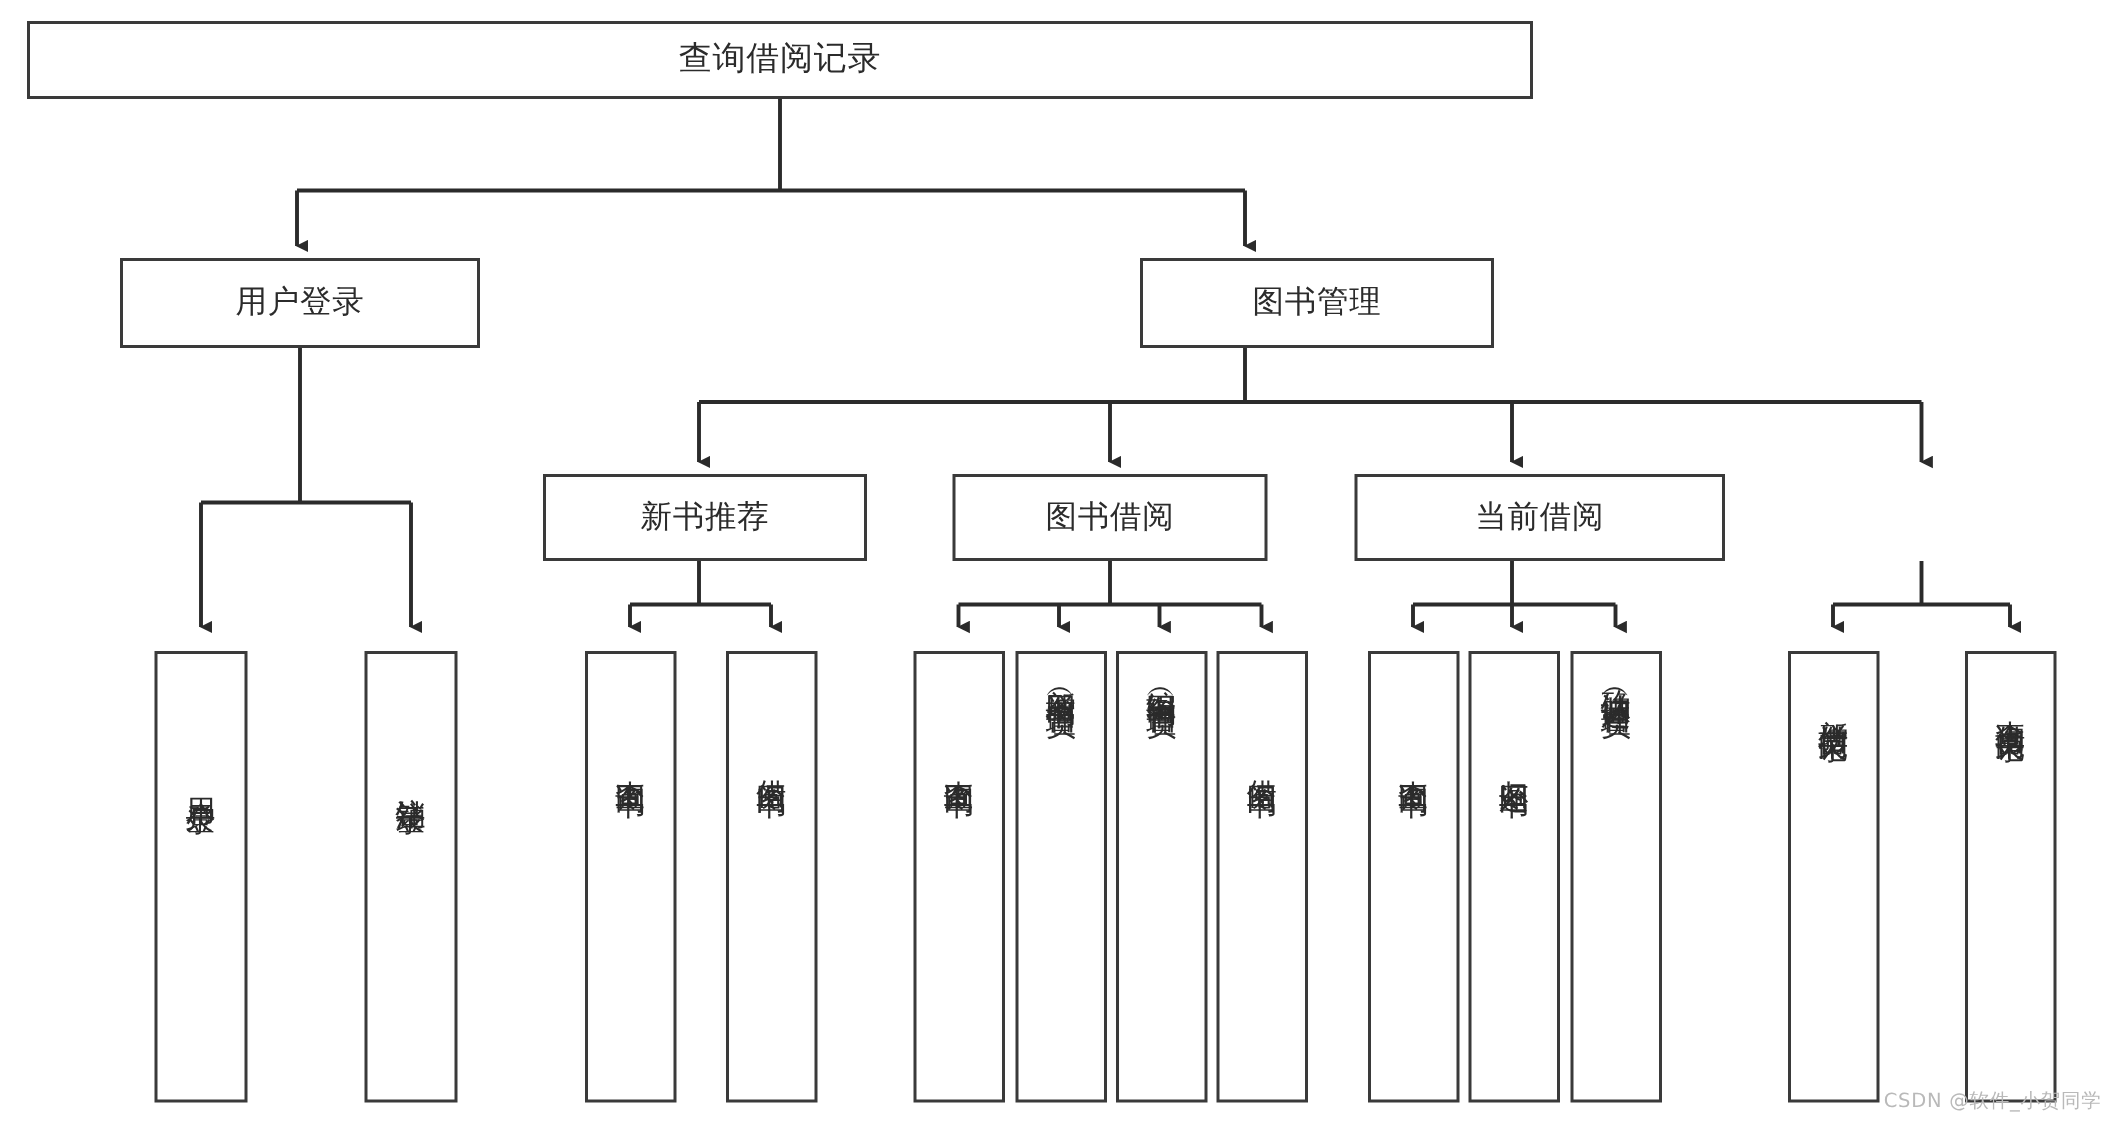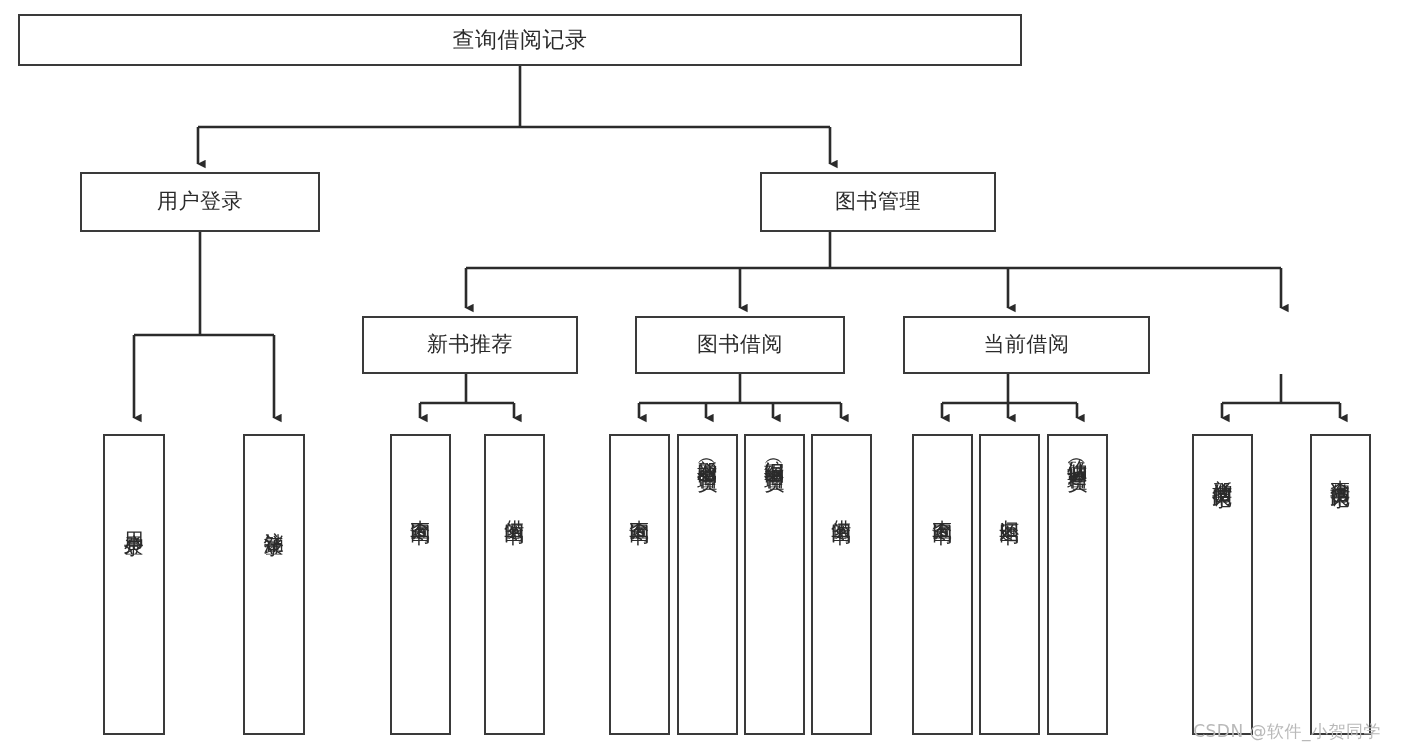--- a/index.html
+++ b/index.html
@@ -55,23 +55,23 @@
     text-orientation: upright;
     font-size: 20px;
     line-height: 1.12;
     letter-spacing: 2px;
     white-space: nowrap;
     display: block;
   }
   .node.root .node-label { font-size: 22px; }
   .watermark {
     position: absolute;
-    right: 24px;
+    right: 4px;
     bottom: 4px;
-    font-size: 17px;
+    font-size: 13px;
     color: #b9b9b9;
     letter-spacing: 0.5px;
     white-space: nowrap;
     font-family: "DejaVu Sans", "Liberation Sans", sans-serif;
   }
 </style>
 </head>
 <body>
 
 <div id="diagram-root">

